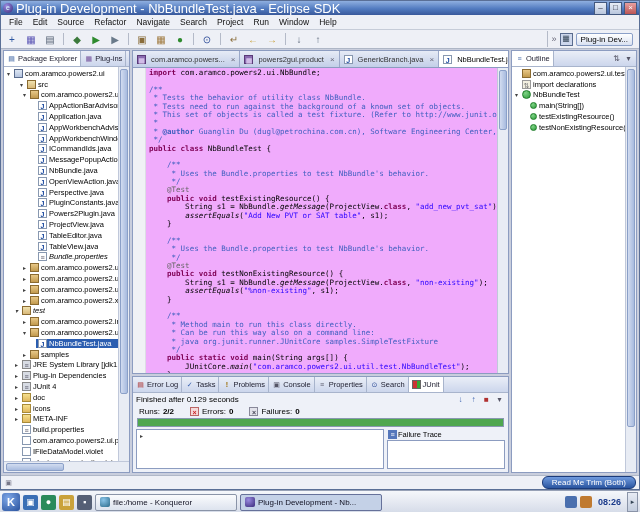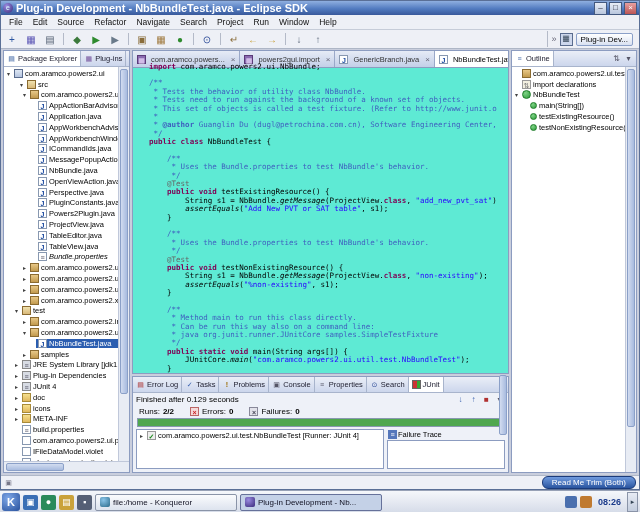--- a/index.html
+++ b/index.html
@@ -2,21 +2,21 @@
 <html><head>
 <meta charset="utf-8">
 <style>
   html,body{margin:0;padding:0;background:#000;}
   body{width:640px;height:512px;overflow:hidden;font-family:"Liberation Sans",sans-serif;-webkit-font-smoothing:none;}
   #screen{width:640px;height:512px;display:flex;flex-direction:column;}
   #window{height:490px;display:flex;flex-direction:column;border:1px solid #5a6f96;box-sizing:border-box;background:#dde2ec;}
 
   
   #titlebar{height:14px;flex:none;background:linear-gradient(180deg,#8fafe0 0%,#527bc0 55%,#39599b 100%);display:flex;align-items:center;padding:0 2px;gap:3px;}
-  #title-text{color:#fff;font-size:11px;font-weight:bold;white-space:nowrap;overflow:hidden;flex:1;}
+  #title-text{color:#fff;font-size:13px;font-weight:normal;white-space:nowrap;overflow:hidden;flex:1;}
   .wbtns{display:flex;gap:2px;}
   .wbtn{width:11px;height:11px;background:linear-gradient(180deg,#e8edf6,#b9c6dd);border:1px solid #44597f;font-size:8px;line-height:10px;text-align:center;color:#223;}
   .wbtn.close{background:linear-gradient(180deg,#e8a0a0,#b55);color:#fff;}
   .ic-eclipse{width:10px;height:10px;border-radius:50%;background:radial-gradient(circle at 35% 30%,#9a8ae0,#3a2a7a);color:#dff;font-size:7px;line-height:10px;text-align:center;flex:none;}
 
   
   #menubar{height:14px;flex:none;background:#eef0f6;border-bottom:1px solid #c6ccd8;display:flex;align-items:center;font-size:8.5px;padding-left:3px;color:#111;}
   .menu-item{padding:0 5px;height:13px;line-height:13px;}
 
   
@@ -81,21 +81,21 @@
   #left-view{width:127px;flex:none;}
   #center-col{flex:1;min-width:0;display:flex;flex-direction:column;gap:2px;}
   #right-view{width:126px;flex:none;}
 
   
   #editor-view{flex:1;min-height:0;}
   #editor-tabs{height:16px;flex:none;background:#ccd4e8;display:flex;align-items:stretch;border-bottom:1px solid #8c9cc0;overflow:hidden;}
   .etab{display:flex;align-items:center;gap:5px;padding:0 4px;font-size:7.5px;background:linear-gradient(180deg,#e6ebf6,#c3cfe8);border-right:1px solid #9aa8c8;color:#333;white-space:nowrap;}
   .etab.active{background:#fff;color:#000;}
   .etab .close{font-size:8px;color:#667;margin-left:1px;}
-  #editor-body{flex:1;min-height:0;display:flex;background:#5eead4;align-items:flex-end;}
+  #editor-body{flex:1;min-height:0;display:flex;background:#f0abfc;}
   .gutter{width:12px;flex:none;background:#f0f1f5;border-right:1px solid #dcdce4;}
   #code-area{flex:1;min-width:0;overflow:hidden;padding:1px 0 0 3px;font-family:"DejaVu Sans Mono",monospace;font-size:7.5px;line-height:8.4px;white-space:pre;}
   .cl{height:8.4px;}
   .tk-k{color:#7f0055;font-weight:bold;}
   .tk-c{color:#3f5fbf;}
   .tk-ct{color:#3f5fbf;font-weight:bold;}
   .tk-s{color:#2a00ff;}
   .tk-a{color:#646464;}
   .tk-i{font-style:italic;}
   .tk-p{color:#000;}
@@ -359,21 +359,21 @@
                   <span class="tlabel">com.aramco.powers2.ui.util</span>
                 </span>
               </div>
               <div class="trow" style="padding-left: 17px;">
                 <span class="arrow">▸</span>
                 <span class="core">
                   <span class="ic ic-package"></span>
                   <span class="tlabel">com.aramco.powers2.xyplot.dat...</span>
                 </span>
               </div>
-              <div class="trow" style="padding-left: 9px;">
+              <div class="trow" style="padding-left: 9px; font-style: italic;">
                 <span class="arrow">▾</span>
                 <span class="core">
                   <span class="ic ic-src-folder"></span>
                   <span class="tlabel">test</span>
                 </span>
               </div>
               <div class="trow" style="padding-left: 17px;">
                 <span class="arrow">▸</span>
                 <span class="core">
                   <span class="ic ic-package"></span>
@@ -484,21 +484,21 @@
       <div id="center-col">
         <div class="view" id="editor-view">
           <div id="editor-tabs">
               <span class="etab">
                 <span class="ic ic-plugin">▦</span>
                 <span>com.aramco.powers...</span>
                 <span class="close">×</span>
               </span>
               <span class="etab">
                 <span class="ic ic-plugin">▦</span>
-                <span>powers2gui.import</span>
+                <span>powers2gui.product</span>
                 <span class="close">×</span>
               </span>
               <span class="etab">
                 <span class="ic ic-java-file">J</span>
                 <span>GenericBranch.java</span>
                 <span class="close">×</span>
               </span>
               <span class="etab active">
                 <span class="ic ic-java-file">J</span>
                 <span>NbBundleTest.java</span>
@@ -569,24 +569,20 @@
               <span class="cval">0</span>
             </span>
           </div>
           <div id="junit-progress">
             <div id="junit-progress-fill" style="background: rgb(79, 167, 79);"></div>
           </div>
           <div id="junit-panes">
             <div id="junit-tests">
                 <div class="trow" style="padding-left: 1px;">
                   <span class="arrow">▸</span>
-                  <span class="core">
-                    <span class="ic ic-junit-ok">✓</span>
-                    <span class="tlabel">com.aramco.powers2.ui.test.NbBundleTest [Runner: JUnit 4]</span>
-                  </span>
                 </div>
               </div>
             <div id="failure-pane">
               <div id="failure-header">
                 <span class="ic ic-failure-trace">≡</span>
                 <span>Failure Trace</span>
               </div>
               <div id="failure-body"></div>
             </div>
           </div>

